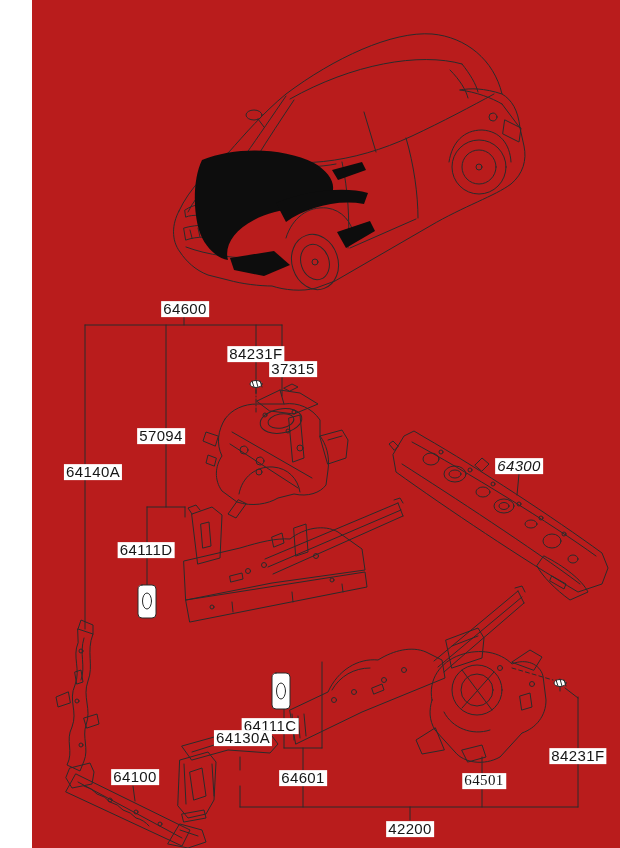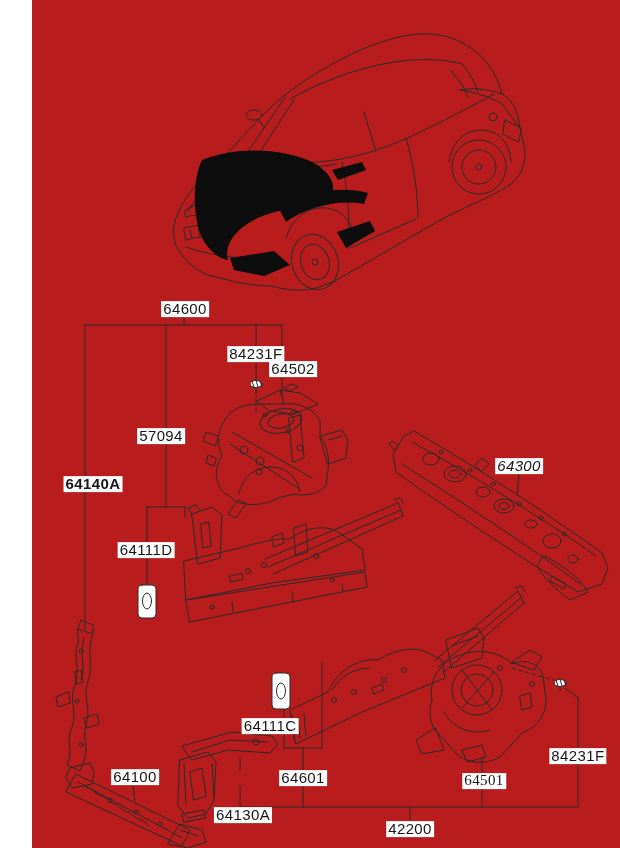--- a/index.html
+++ b/index.html
@@ -217,26 +217,26 @@
     <circle cx="224" cy="742" r="3"></circle>
     <path d="M148,760 L176,752 L184,762 L182,800 L174,814 L156,818 L146,806 Z"></path>
     <path d="M158,772 L170,768 L174,796 L162,800 Z"></path>
     <path d="M152,764 L154,804 M180,764 L182,796"></path>
     <path d="M150,814 L172,810 L174,818 L152,822 Z"></path>
   </g>
 </svg>
 
 <div class="lbl" style="left:153px;top:309px;">64600</div>
 <div class="lbl" style="left:224px;top:354px;">84231F</div>
-<div class="lbl" style="left:261px;top:369px;">64502</div>
+<div class="lbl" style="left:261px;top:369px;">37315</div>
 <div class="lbl" style="left:129px;top:436px;">57094</div>
 <div class="lbl" style="left:487px;top:466px;font-style:italic;">64300</div>
-<div class="lbl" style="left:61px;top:484px;font-weight:bold;">64140A</div>
+<div class="lbl" style="left:61px;top:472px;">64140A</div>
 <div class="lbl" style="left:114px;top:550px;">64111D</div>
 <div class="lbl" style="left:238px;top:726px;">64111C</div>
 <div class="lbl" style="left:103px;top:777px;">64100</div>
-<div class="lbl" style="left:211px;top:815px;">64130A</div>
+<div class="lbl" style="left:211px;top:738px;">64130A</div>
 <div class="lbl" style="left:271px;top:778px;">64601</div>
 <div class="lbl" style="left:452px;top:781px;font-family:Liberation Serif, serif;">64501</div>
 <div class="lbl" style="left:546px;top:756px;">84231F</div>
 <div class="lbl" style="left:378px;top:829px;">42200</div>
 
 </div>
 
 </body></html>

